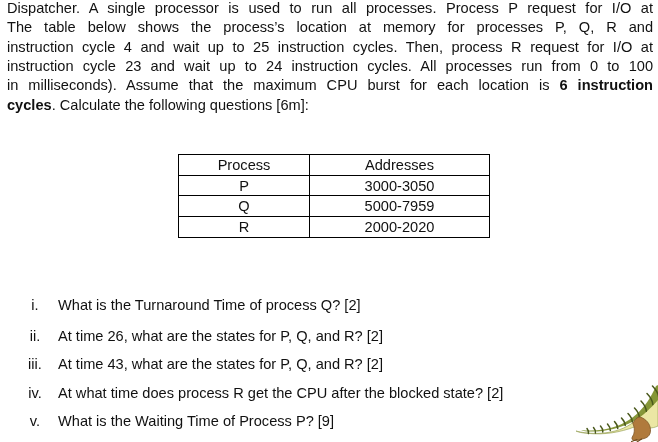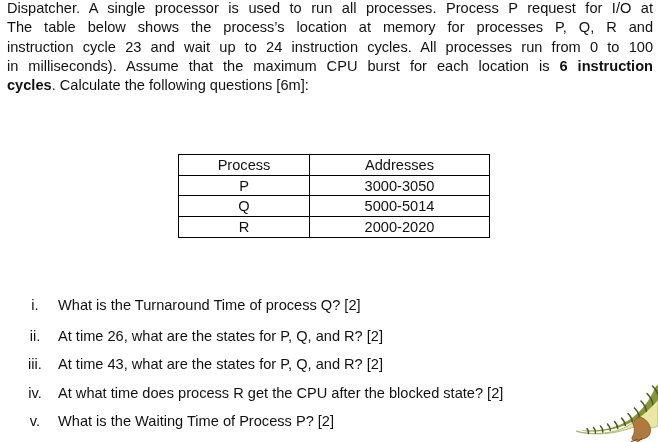--- a/index.html
+++ b/index.html
@@ -50,20 +50,21 @@
     width: 84px; height: 58px;
     pointer-events: none;
   }
 </style>
 </head>
 <body>
 
 <div class="para">
   <div class="jline">Dispatcher. A single processor is used to run all processes. Process P request for I/O at</div>
   <div class="jline">The table below shows the process’s location at memory for processes P, Q, R and</div>
+  <div class="jline">instruction cycle 4 and wait up to 25 instruction cycles. Then, process R request for I/O at</div>
   <div class="jline">instruction cycle 23 and wait up to 24 instruction cycles. All processes run from 0 to 100</div>
   <div class="jline"><span>in milliseconds). Assume that the maximum CPU burst for each location is </span><span class="b">6 instruction</span></div>
   <div class="lline"><span class="b">cycles</span><span>. Calculate the following questions [6m]:</span></div>
 </div>
 
 <table class="mem-table">
   <colgroup>
       <col style="width:131px">
       <col style="width:180px">
     </colgroup>
@@ -71,21 +72,21 @@
     <tr>
       <th>Process</th>
       <th>Addresses</th>
     </tr>
     <tr>
       <td>P</td>
       <td>3000-3050</td>
     </tr>
     <tr>
       <td>Q</td>
-      <td>5000-5014</td>
+      <td>5000-7959</td>
     </tr>
     <tr>
       <td>R</td>
       <td>2000-2020</td>
     </tr>
   </tbody>
 </table>
 
 <div class="q-row" style="top:296px">
   <span class="qnum">i.</span>
@@ -98,21 +99,21 @@
 <div class="q-row" style="top:355px">
   <span class="qnum">iii.</span>
   <span class="qtext">At time 43, what are the states for P, Q, and R? [2]</span>
 </div>
 <div class="q-row" style="top:384px">
   <span class="qnum">iv.</span>
   <span class="qtext">At what time does process R get the CPU after the blocked state? [2]</span>
 </div>
 <div class="q-row" style="top:412px">
   <span class="qnum">v.</span>
-  <span class="qtext">What is the Waiting Time of Process P? [2]</span>
+  <span class="qtext">What is the Waiting Time of Process P? [9]</span>
 </div>
 
 <svg class="dino" viewBox="0 0 84 58" aria-hidden="true">
 
   <path d="M2,47 C13,50 28,50.5 41,47 C53,44 62,37.5 69,29
            C74.5,22.5 78.5,14 81.5,5 L84,2 L84,42
            C78,45 71,44.5 65,41
            C53,46.5 36,50.5 20,49.8
            C11,49.3 5,48.6 2,47 Z" fill="#ebe7a4" stroke="#9aa35c" stroke-width="0.7"></path>
 

